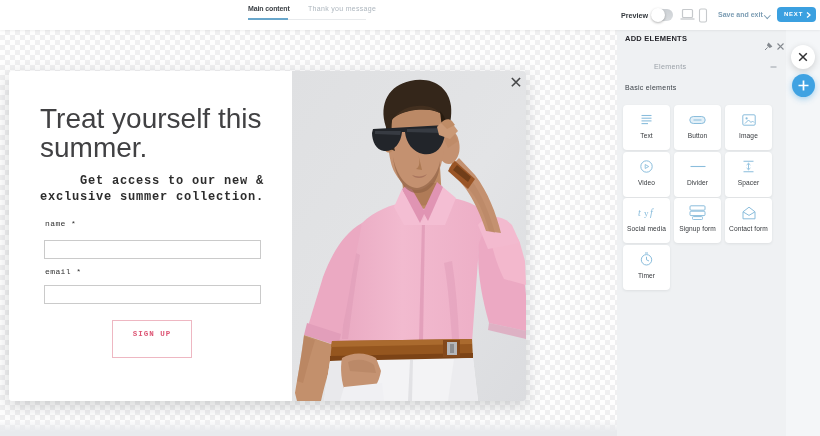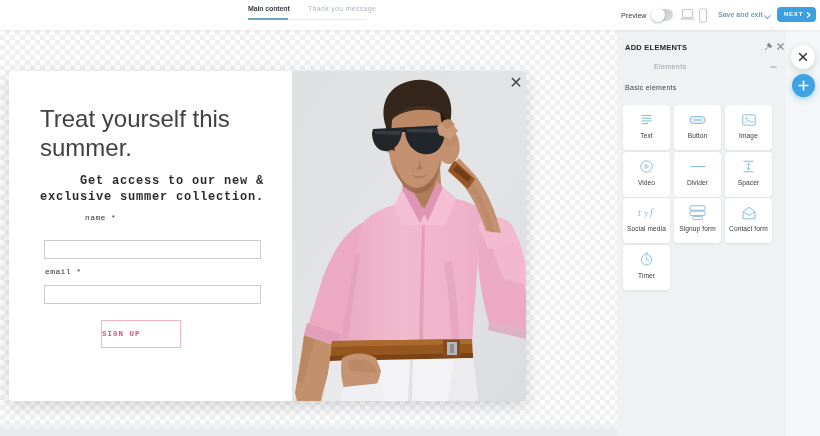--- a/index.html
+++ b/index.html
@@ -7,21 +7,21 @@
   body { font-family:"Liberation Sans", sans-serif; position:relative; background:#fff; }
 
   
   .topbar { position:absolute; left:0; top:0; width:820px; height:30px; background:#fff;
             box-shadow:0 1px 2px rgba(0,0,0,0.06); z-index:30; }
   .tab1 { position:absolute; left:248px; top:5px; font-size:7px; font-weight:700; color:#3a3f44; letter-spacing:-0.12px;}
   .tab2 { position:absolute; left:308px; top:5px; font-size:7px; font-weight:400; color:#adb6be; letter-spacing:0.3px;}
   .tabtrack { position:absolute; left:248px; top:19px; width:118px; height:1px; background:#e8eaec; }
   .tabline  { position:absolute; left:248px; top:18px; width:40px; height:2px; background:#68a6cb; }
 
-  .previewlbl { position:absolute; left:621px; top:11px; font-size:7.2px; font-weight:400; color:#33383d; }
+  .previewlbl { position:absolute; left:621px; top:11px; font-size:7.2px; font-weight:700; color:#33383d; }
   .toggle { position:absolute; left:652px; top:9px; width:21px; height:12px; border-radius:6px;
             background:linear-gradient(#ccd0d4,#dadde0); }
   .knob { position:absolute; left:-1px; top:-1px; width:14px; height:14px; border-radius:50%;
           background:#fff; box-shadow:0 1px 2.5px rgba(0,0,0,0.3); }
   .saveexit { position:absolute; left:718px; top:11px; font-size:7px; font-weight:700; color:#7b9cb3; }
   .caret { position:absolute; left:765px; top:13px; width:5px; height:5px; }
   .caret:before{ content:""; position:absolute; left:0; top:0; width:3.5px; height:3.5px;
                  border-right:1px solid #7b9cb3; border-bottom:1px solid #7b9cb3;
                  transform:rotate(45deg); }
   .nextbtn { position:absolute; left:777px; top:6.5px; width:39px; height:15.5px; border-radius:4px;
@@ -30,41 +30,41 @@
 
   
   .canvas { position:absolute; left:0; top:30px; width:820px; height:406px;
             background:repeating-conic-gradient(#f0f0f1 0% 25%, #fefefe 0% 50%) 0 0 / 10px 10px; }
   .bottomband { position:absolute; left:0; top:390px; width:618px; height:16px;
                 background:linear-gradient(to bottom, rgba(230,232,235,0), #e8eaed 75%); }
 
   
   .popup { position:absolute; left:9px; top:41px; width:517px; height:330px; background:#fff;
            border-radius:3px; box-shadow:0 5px 16px rgba(90,95,100,0.25); }
-  .h1 { position:absolute; left:31px; top:33px; width:225px; font-size:24px; line-height:29px;
+  .h1 { position:absolute; left:31px; top:33px; width:225px; font-size:28px; line-height:29px;
         color:#414143; font-weight:400; }
   .sub { position:absolute; left:31px; top:102px; font-family:"Liberation Mono",monospace;
          font-size:12px; font-weight:700; letter-spacing:0.8px; line-height:16px; color:#2d2d2d;text-align:right; }
   .lbl { position:absolute; left:36px; font-family:"Liberation Mono",monospace;
          font-size:8px; letter-spacing:0.4px; color:#333; }
   .inp { position:absolute; left:35px; width:217px; height:19px; background:#fff;
          border:1px solid #cacaca; }
-  .signup { position:absolute; left:92px; top:249px; width:80px; height:28px;
+  .signup { position:absolute; left:103px; top:249px; width:80px; height:38px;
             border:1px solid #eeb7c2; background:#fff; color:#dd5574;
             font-family:"Liberation Mono",monospace; font-size:7.5px; font-weight:700;
-            letter-spacing:1px; line-height:27px; }
+            letter-spacing:1px; text-align:center; line-height:27px; }
   .closex { position:absolute; left:498px; top:3px; width:18px; height:18px; color:#47484a;
             font-size:16px; line-height:18px; text-align:center; }
   .photo { position:absolute; left:283px; top:0; width:234px; height:330px;
            border-radius:0 3px 3px 0; overflow:hidden; }
 
   
   .panel { position:absolute; left:617px; top:30px; width:169px; height:406px; background:#eff1f3; }
   .gutter { position:absolute; left:786px; top:30px; width:34px; height:406px; background:#f4f6f8; }
-  .addel { position:absolute; left:625px; top:43px; font-size:7.5px; font-weight:700;
+  .addel { position:absolute; left:625px; top:34px; font-size:7.5px; font-weight:700;
            letter-spacing:0.25px; color:#24242a; }
   .elements { position:absolute; left:654px; top:62px; font-size:7.2px; color:#9aa1a8; letter-spacing:0.3px;}
   .basic { position:absolute; left:625px; top:84px; font-size:7px; color:#3c4248; letter-spacing:0.3px;}
 
   .card { position:absolute; width:47px; height:45px; background:#fff; border-radius:4px;
           box-shadow:0 1px 2.5px rgba(120,125,130,0.15); }
   .card .ic { position:absolute; left:0; top:6px; width:47px; height:18px; text-align:center; }
   .card .cl { position:absolute; left:-4px; top:27px; width:55px; text-align:center;
               font-size:6.6px; color:#36393d; letter-spacing:0.1px;}
 
@@ -75,21 +75,21 @@
            background:#3fa2e2; box-shadow:0 2px 6px rgba(63,162,226,0.45); z-index:40;}
 </style>
 </head>
 <body>
 
 <div class="canvas">
   <div class="bottomband"></div>
   <div class="popup">
     <div class="h1">Treat yourself this summer.</div>
     <div class="sub">Get access to our new &amp;<br>exclusive summer collection.</div>
-    <div class="lbl" style="top:142px;margin-left:40px;">name *</div>
+    <div class="lbl" style="top:148px;">name *</div>
     <div class="inp" style="top:168.5px;"></div>
     <div class="lbl" style="top:196px;">email *</div>
     <div class="inp" style="top:214px;"></div>
     <div class="signup">SIGN UP</div>
     <div class="photo">
       <svg width="234" height="330" viewBox="0 0 234 330">
         <defs>
           <linearGradient id="bg" x1="0" y1="0" x2="1" y2="1">
             <stop offset="0" stop-color="#dfe0e2"></stop>
             <stop offset="0.55" stop-color="#e3e4e6"></stop>

